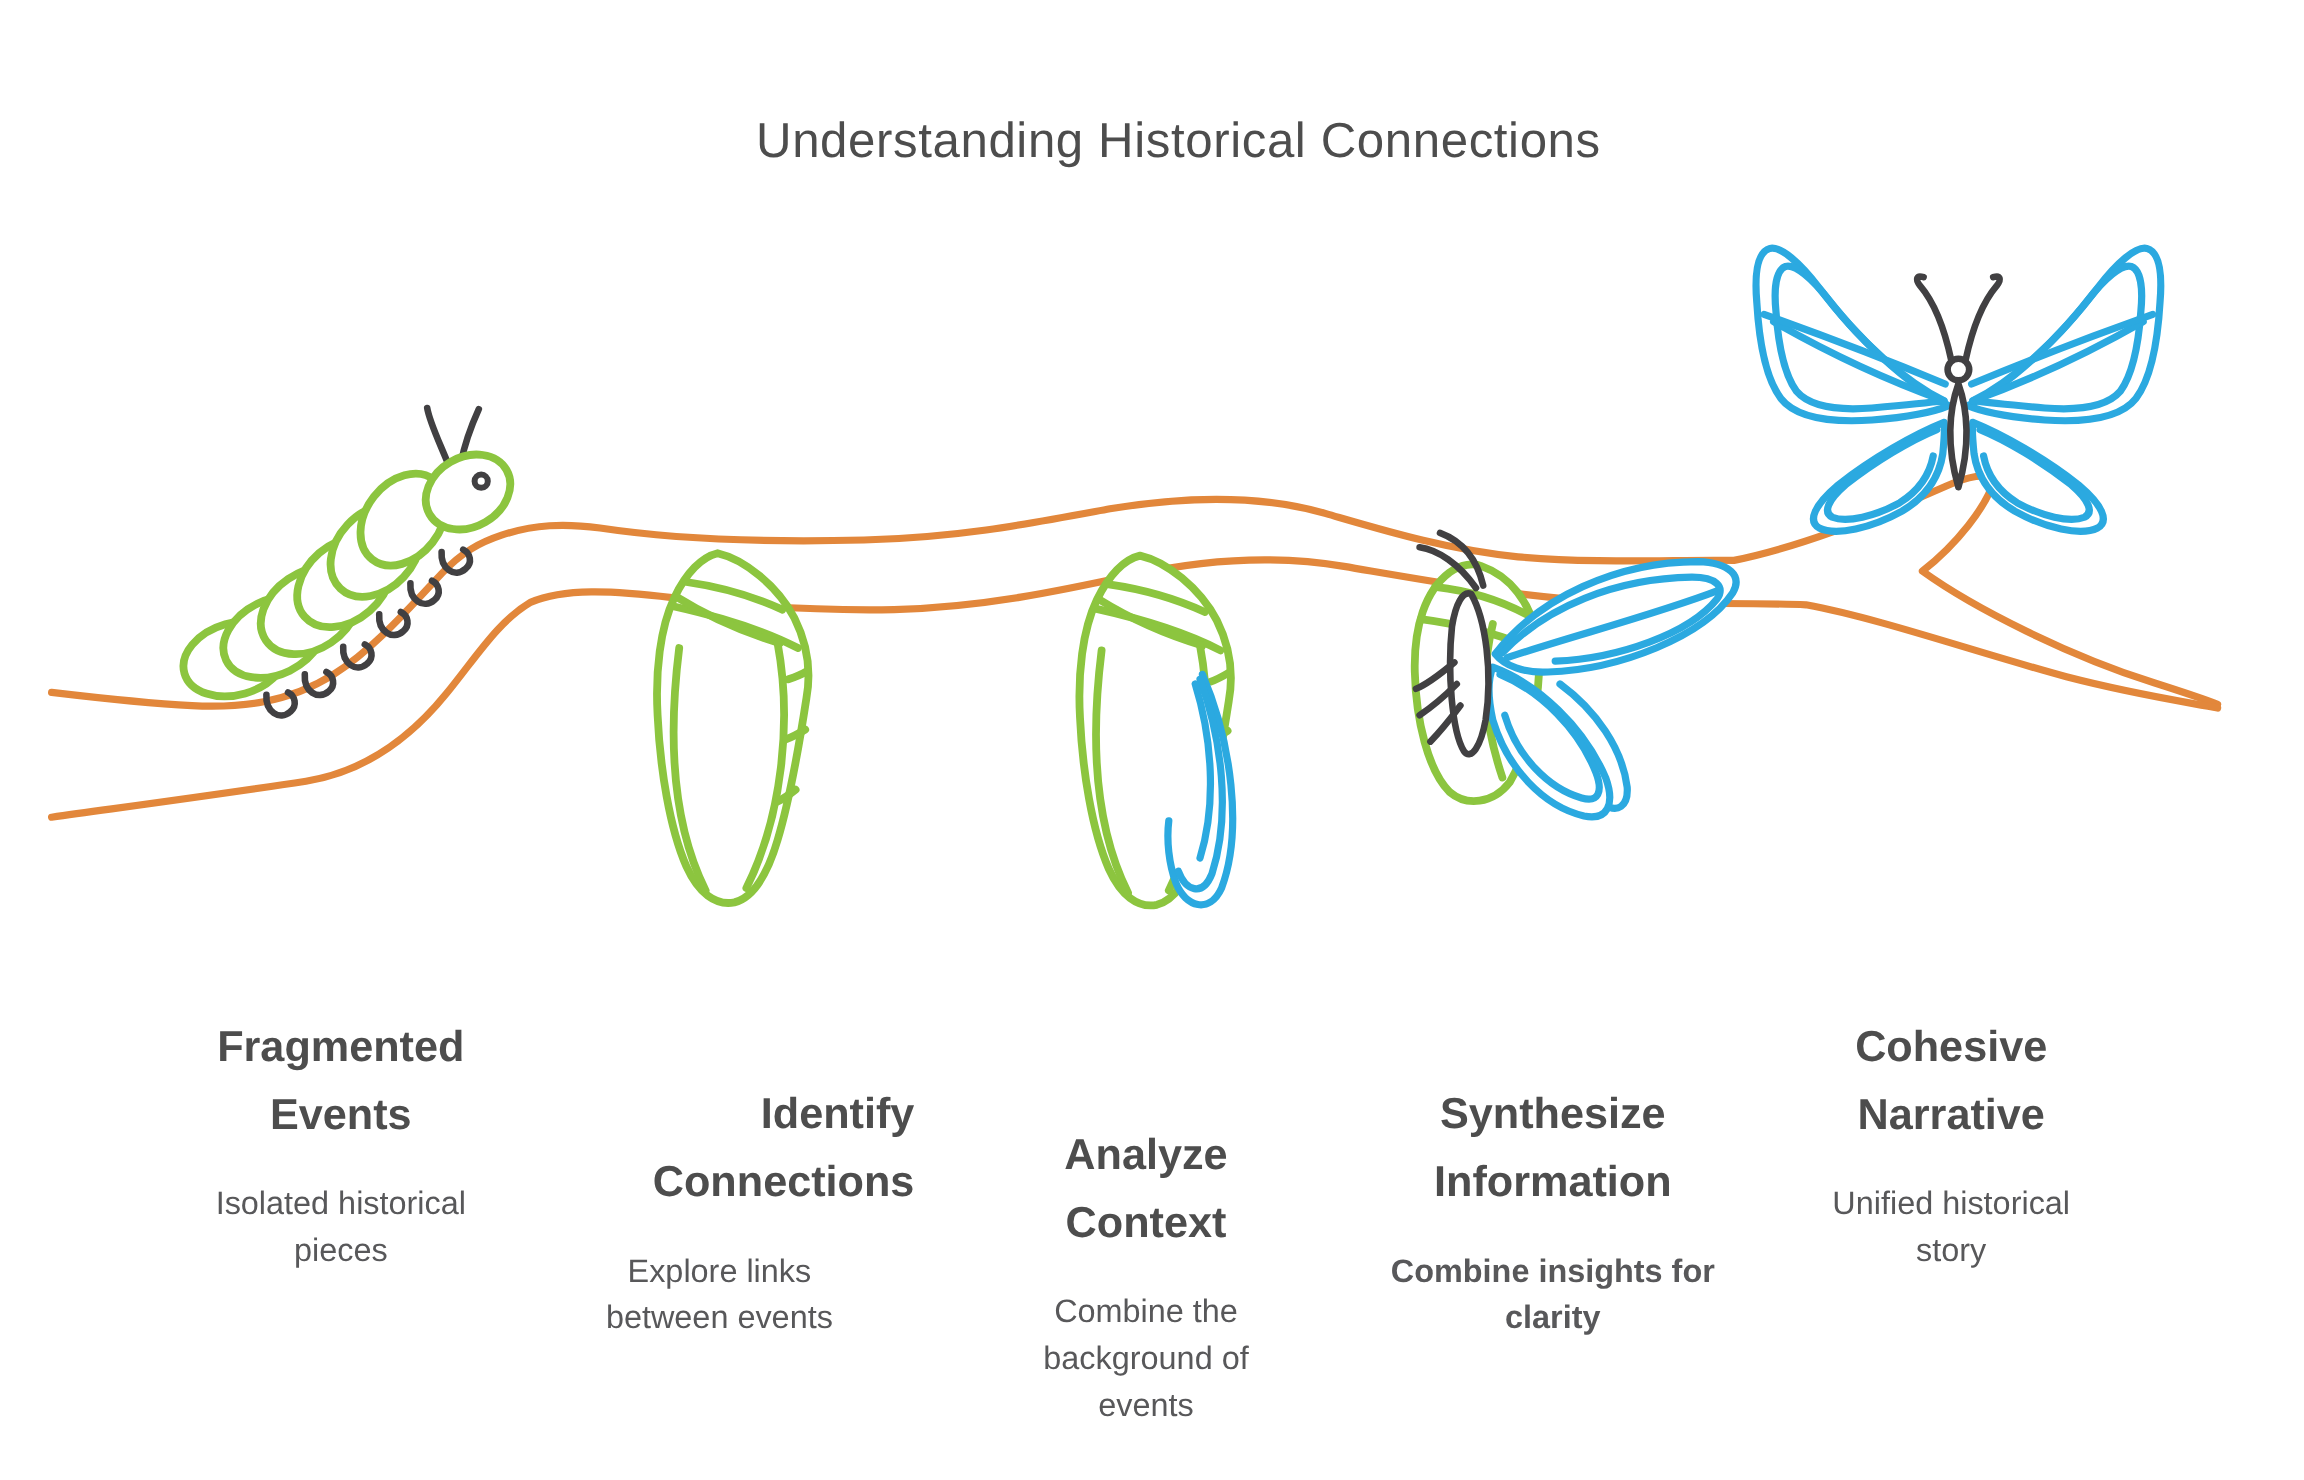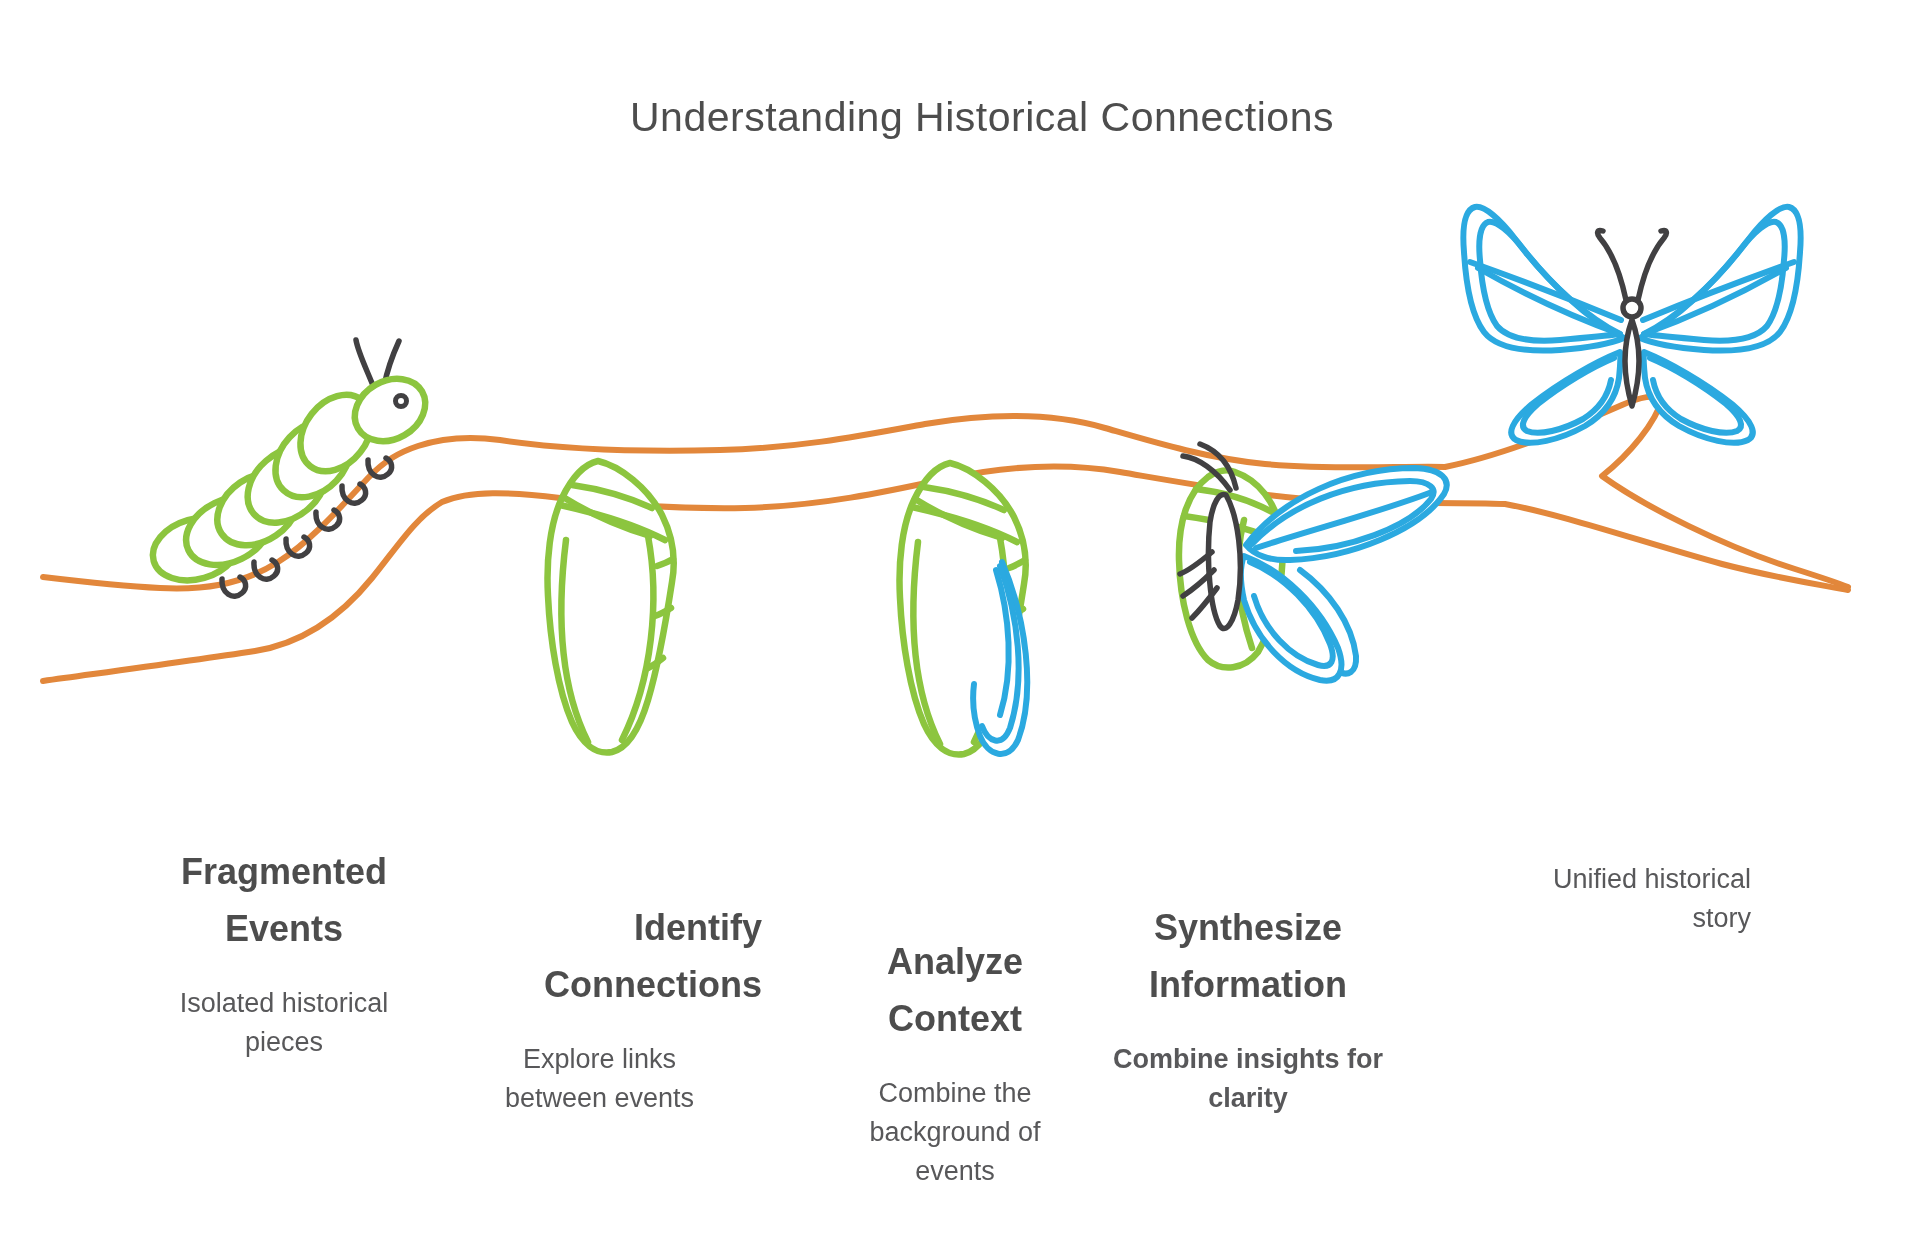--- a/index.html
+++ b/index.html
@@ -30,27 +30,27 @@
     font-size:36px;font-weight:700;line-height:1.58;
     color:var(--heading-gray);margin:10px auto;
   }
   .stage .desc{
     font-size:27px;font-weight:400;line-height:1.44;
     color:var(--subtext-gray);margin:26px auto 0 auto;
   }
   .stage.c1{left:134px;top:834px;width:300px;}
   .stage.c2{left:482px;top:890px;width:280px;}
   .stage.c3{left:840px;top:924px;width:230px;}
-  .stage.c4{left:1098px;top:890px;width:300px;}
+  .stage.c4{left:1144px;top:890px;width:300px;}
   .stage.c5{left:1496px;top:834px;width:260px;}
   .c1 h2{max-width:300px;} .c1 .desc{max-width:260px;}
   .c2 h2{max-width:280px;text-align:right;} .c2 .desc{max-width:205px;margin-left:15px;}
   .c3 h2{max-width:230px;} .c3 .desc{max-width:190px;}
   .c4 h2{max-width:300px;} .c4 .desc{max-width:300px;font-weight:bold;}
-  .c5 h2{max-width:260px;} .c5 .desc{max-width:250px;text-align:right;}
+  .c5 h2{max-width:260px;} .c5 .desc{max-width:250px;}
 
   
   .orange{stroke:var(--branch-orange);}
   .green{stroke:var(--leaf-green);}
   .blue{stroke:var(--wing-blue);}
   .dark{stroke:var(--body-dark);}
   .ln{fill:none;stroke-linecap:round;stroke-linejoin:round;}
   .fw{fill:#fff;stroke-linecap:round;stroke-linejoin:round;}
   .w6{stroke-width:6px;} .w65{stroke-width:6.5px;} .w55{stroke-width:5.5px;} .w5{stroke-width:5px;}
 </style>
@@ -177,16 +177,17 @@
   </div>
   <div class="stage c3">
     <h2>Analyze Context</h2>
     <p class="desc">Combine the background of events</p>
   </div>
   <div class="stage c4">
     <h2>Synthesize Information</h2>
     <p class="desc">Combine insights for clarity</p>
   </div>
   <div class="stage c5">
+    <h2>Cohesive Narrative</h2>
     <p class="desc">Unified historical story</p>
   </div>
 
 </div>
 
 </body></html>

